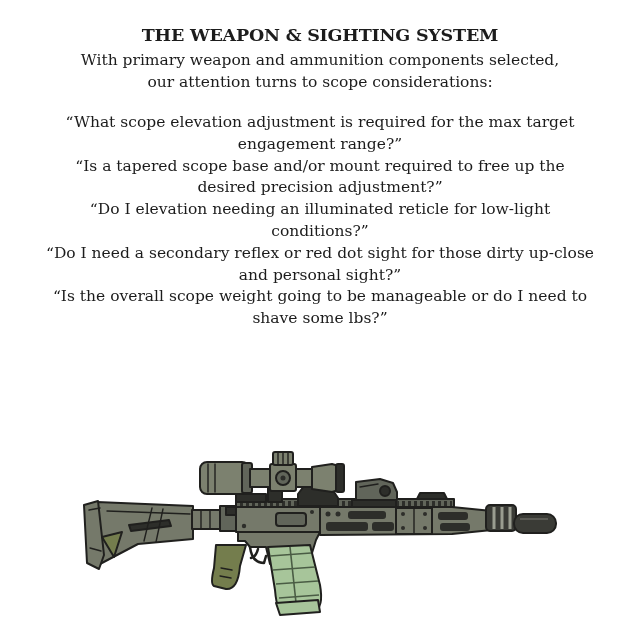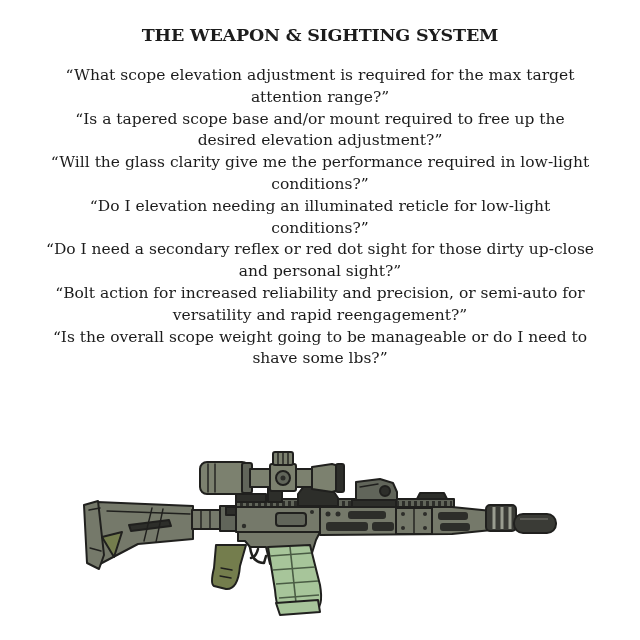--- a/index.html
+++ b/index.html
@@ -47,27 +47,26 @@
   .teeth{stroke:var(--metal);stroke-width:5;stroke-dasharray:3 3;fill:none;}
   .rib{stroke:var(--magazine-rib);stroke-width:1.6;fill:none;}
   .stripe{stroke:var(--stripe-light);stroke-width:3;fill:none;}
 </style>
 </head>
 <body>
 
 <div class="page">
   <div class="text-block">
     <h1 class="title">THE WEAPON &amp; SIGHTING SYSTEM</h1>
+    <p class="intro">With primary weapon and ammunition components selected, our attention turns to scope considerations:</p>
     <div class="questions">
-      <p class="q">“What scope elevation adjustment is required for the max target attention range?”</p>
-      <p class="q">“Is a tapered scope base and/or mount required to free up the desired elevation adjustment?”</p>
-      <p class="q">“Will the glass clarity give me the performance required in low-light conditions?”</p>
+      <p class="q">“What scope elevation adjustment is required for the max target engagement range?”</p>
+      <p class="q">“Is a tapered scope base and/or mount required to free up the desired precision adjustment?”</p>
       <p class="q">“Do I elevation needing an illuminated reticle for low-light conditions?”</p>
       <p class="q">“Do I need a secondary reflex or red dot sight for those dirty up-close and personal sight?”</p>
-      <p class="q">“Bolt action for increased reliability and precision, or semi-auto for versatility and rapid reengagement?”</p>
       <p class="q">“Is the overall scope weight going to be manageable or do I need to shave some lbs?”</p>
     </div>
   </div>
 
   <div class="illustration" role="img" aria-label="Hand-drawn olive-drab AR-style rifle with magnified scope, secondary red dot sight, M-LOK handguard, suppressor and light green magazine">
     <svg width="640" height="190" viewBox="0 0 640 190" xmlns="http://www.w3.org/2000/svg">
 
       <g>
         <path class="f-body ol" d="M97,52 L193,56 L193,89 L138,94 L100,114 Z"></path>
         <path class="f-body ol" d="M84,55 L98,51 L104,105 L99,119 L87,113 Z"></path>

